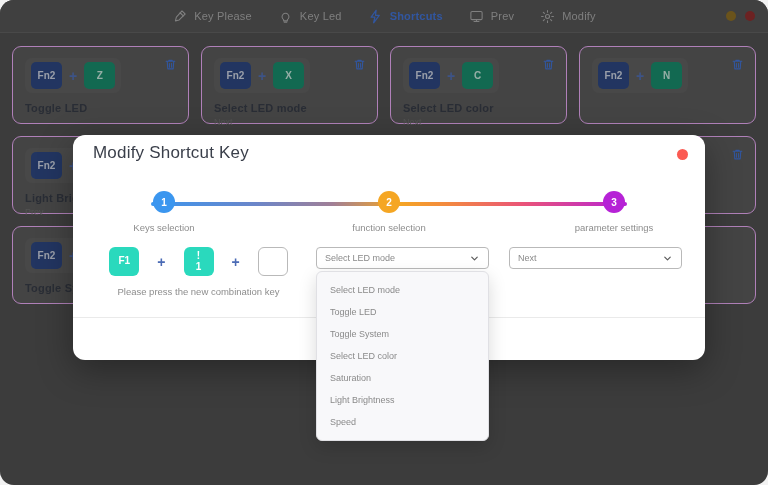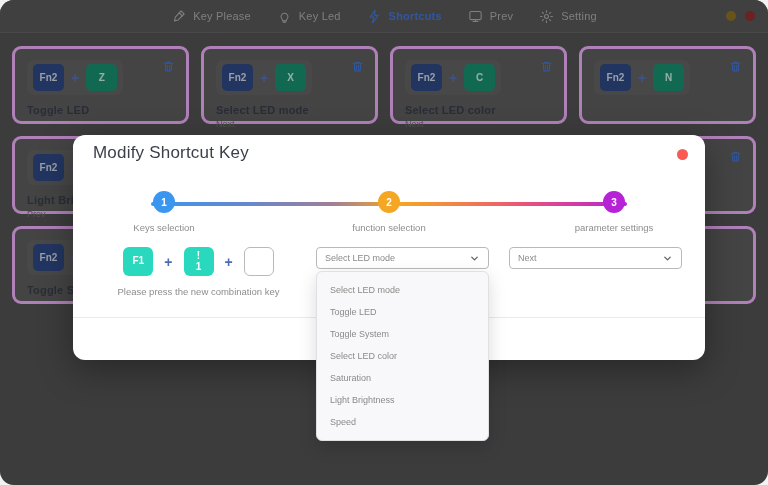--- a/index.html
+++ b/index.html
@@ -63,21 +63,21 @@
   .card-row {
     display: flex;
     gap: 12px;
     margin-bottom: 12px;
   }
   .card {
     position: relative;
     flex: 1 1 0;
     height: 78px;
     background: #555555;
-    border: 3px solid #f0abfc;
+    border: 1px solid #f0abfc;
     border-radius: 9px;
     padding: 11px 12px 0 12px;
   }
   .combo {
     display: inline-flex;
     align-items: center;
     gap: 7px;
     background: #5b5b5b;
     border-radius: 7px;
     padding: 4px 6px;
@@ -204,21 +204,21 @@
     align-items: flex-start;
     padding: 10px 20px 0 28px;
     gap: 20px;
   }
 
   .keys-block { width: 195px; text-align: center; }
   .key-row {
     display: flex;
     align-items: center;
     justify-content: center;
-    gap: 11px;
+    gap: 18px;
   }
   .mkey {
     width: 30px; height: 29px;
     border-radius: 6px;
     background: #2ad9bd;
     color: #ffffff;
     font-size: 10px;
     font-weight: bold;
     display: flex;
     flex-direction: column;
@@ -333,21 +333,21 @@
       <span>Prev</span>
     </div>
 
     <div class="nav-item">
       <span class="nav-icon">
         <svg viewBox="0 0 24 24" fill="none" stroke="#a9a9a9" stroke-width="1.7" stroke-linecap="round" stroke-linejoin="round">
           <circle cx="12" cy="12" r="3.2"></circle>
           <path d="M12 2.5v2.6M12 18.9v2.6M21.5 12h-2.6M5.1 12H2.5M18.7 5.3l-1.8 1.8M7.1 16.9l-1.8 1.8M18.7 18.7l-1.8-1.8M7.1 7.1L5.3 5.3"></path>
         </svg>
       </span>
-      <span>Setting</span>
+      <span>Modify</span>
     </div>
 
     <div class="win-dots">
       <div class="dot amber"></div>
       <div class="dot red"></div>
     </div>
   </div>
 
   <div class="content">
 

